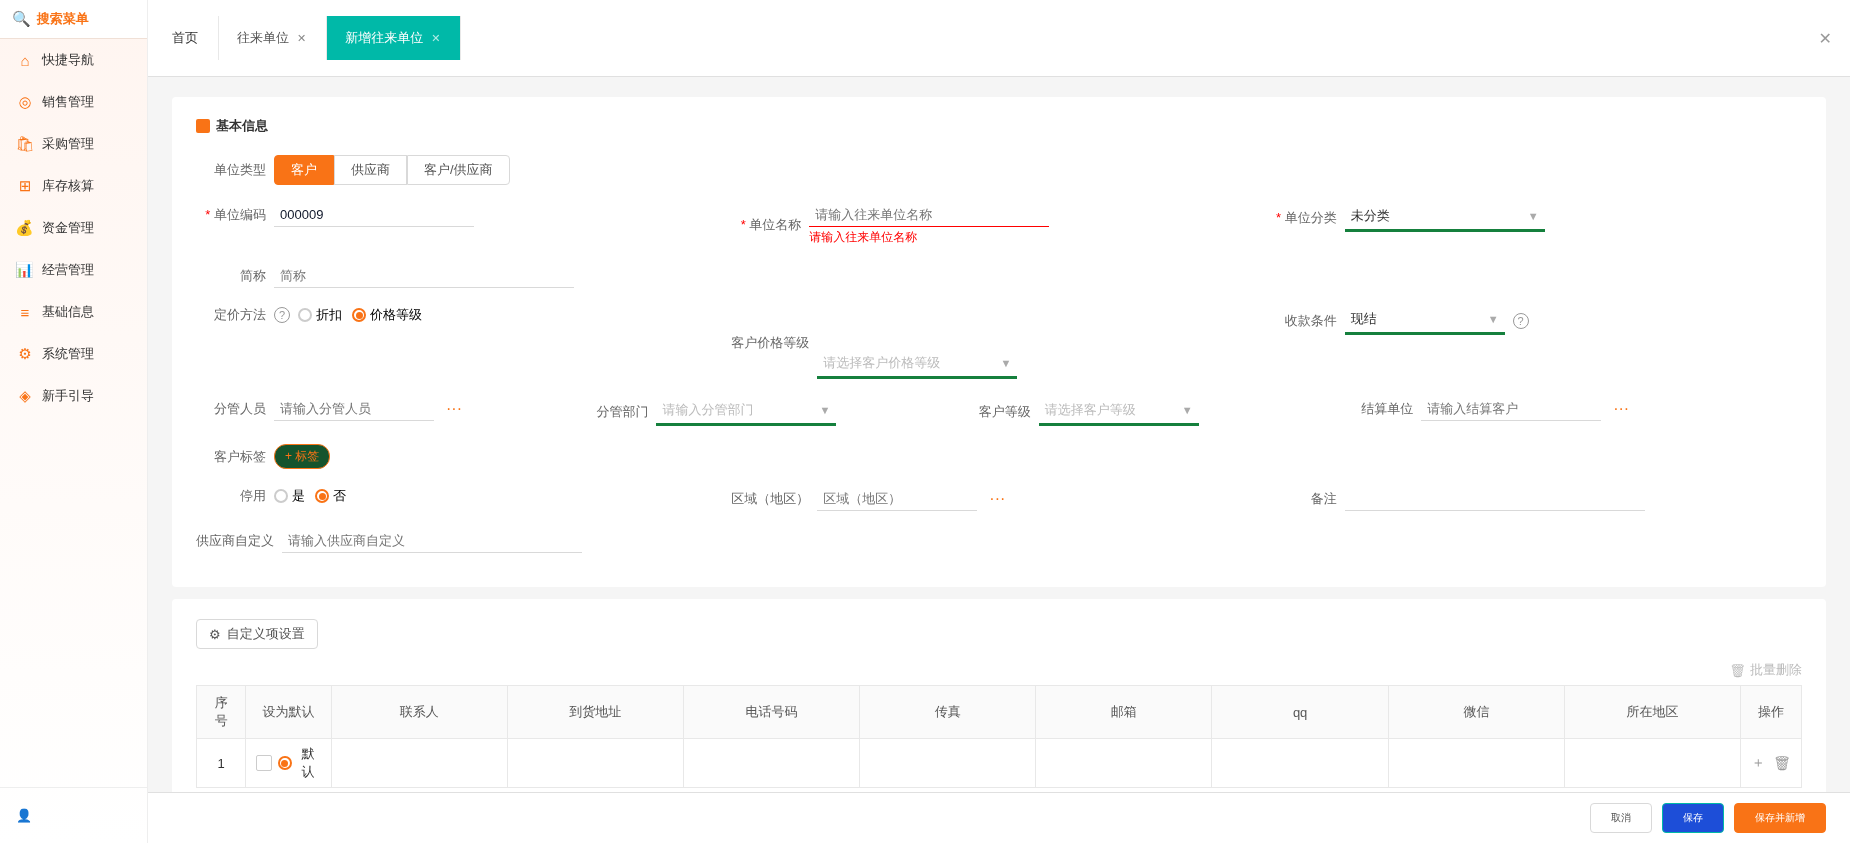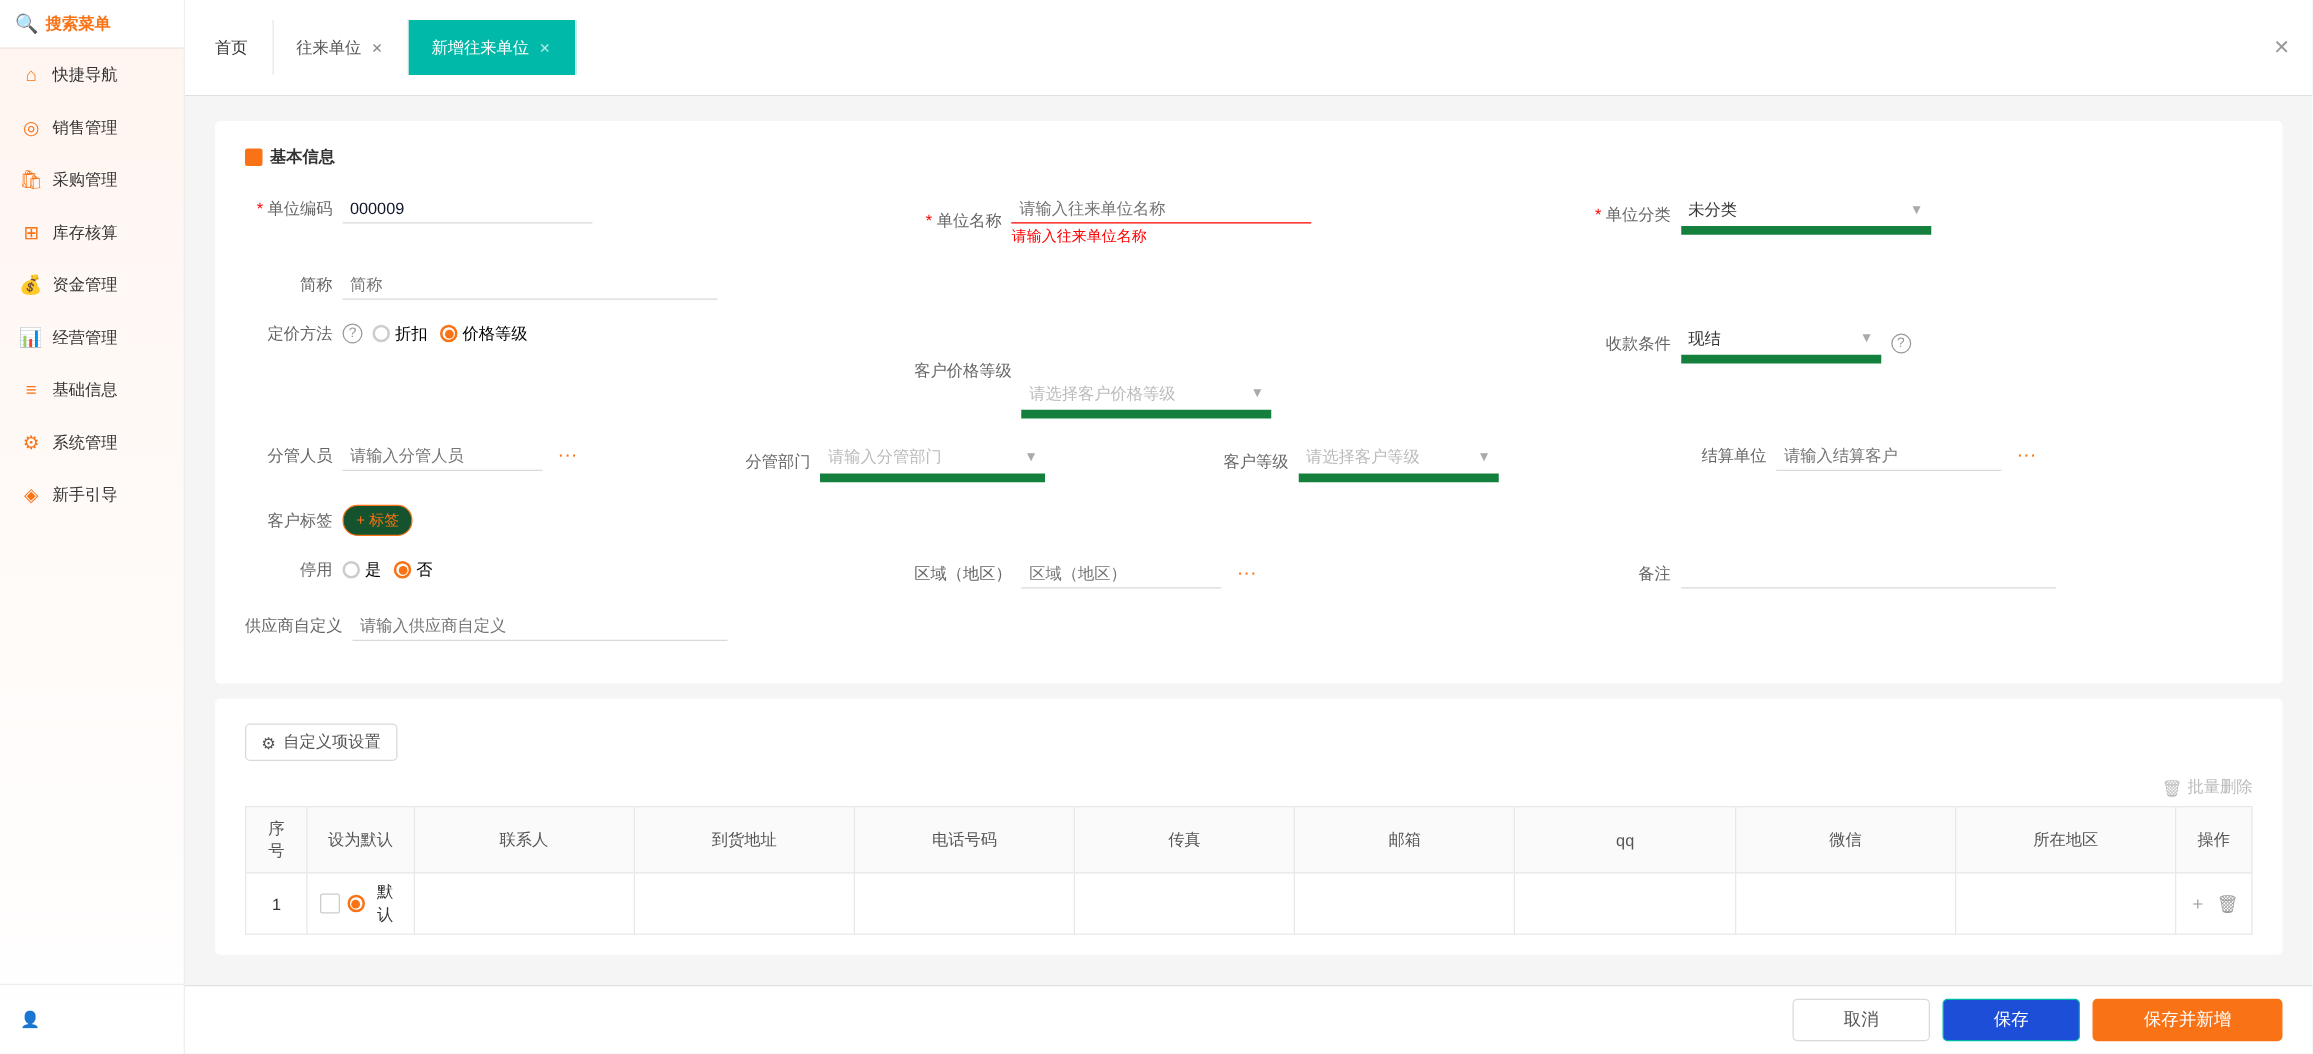--- a/index.html
+++ b/index.html
@@ -184,21 +184,21 @@
       color: #fff;
       border-color: #f97316;
     }
     .unit-type-btn:first-child { border-radius: 4px 0 0 4px; }
     .unit-type-btn:last-child { border-radius: 0 4px 4px 0; }
 
     
     .form-select {
       display: flex;
       align-items: center;
-      border-bottom: 7px solid #15803d;
+      border-bottom: 3px solid #15803d;
       padding: 4px 6px;
       width: 200px;
       cursor: pointer;
       gap: 4px;
       color: #bbb;
     }
     .form-select .select-text { flex: 1; font-size: 13px; }
     .form-select .select-text.filled { color: #333; }
     .chevron-icon { color: #aaa; font-size: 11px; }
 
@@ -295,24 +295,24 @@
     .footer-bar {
       background: #fff;
       border-top: 1px solid #e0e0e0;
       padding: 10px 24px;
       display: flex;
       justify-content: flex-end;
       gap: 10px;
       align-items: center;
     }
     .btn {
-      padding: 7px 40px;
+      padding: 7px 20px;
       border-radius: 4px;
       cursor: pointer;
-      font-size: 14px;
+      font-size: 10px;
       border: 1px solid #d9d9d9;
       background: #fff;
       color: #555;
     }
     .btn-primary {
       background: #f97316;
       color: #fff;
       border-color: #f97316;
     }
     .btn-success {
@@ -421,20 +421,30 @@
   </div>
 
   <div class="content">
     <div class="form-card">
 
       <div class="section-title">
         <span class="section-title-icon"></span>
         <span>基本信息</span>
       </div>
 
+      <div class="form-row">
+        <div class="form-field">
+          <span class="form-label">单位类型</span>
+          <div class="unit-type-group">
+            <button class="unit-type-btn active">客户</button>
+            <button class="unit-type-btn">供应商</button>
+            <button class="unit-type-btn">客户/供应商</button>
+          </div>
+        </div>
+      </div>
 
       <div class="form-row" style="align-items:flex-start;">
 
         <div class="form-field">
           <span class="form-label required">单位编码</span>
           <input class="form-input" type="text" value="000009" style="">
         </div>
 
         <div class="form-field" style="flex-direction:column;align-items:flex-start;">
           <div style="display:flex;align-items:center;gap:8px;">

